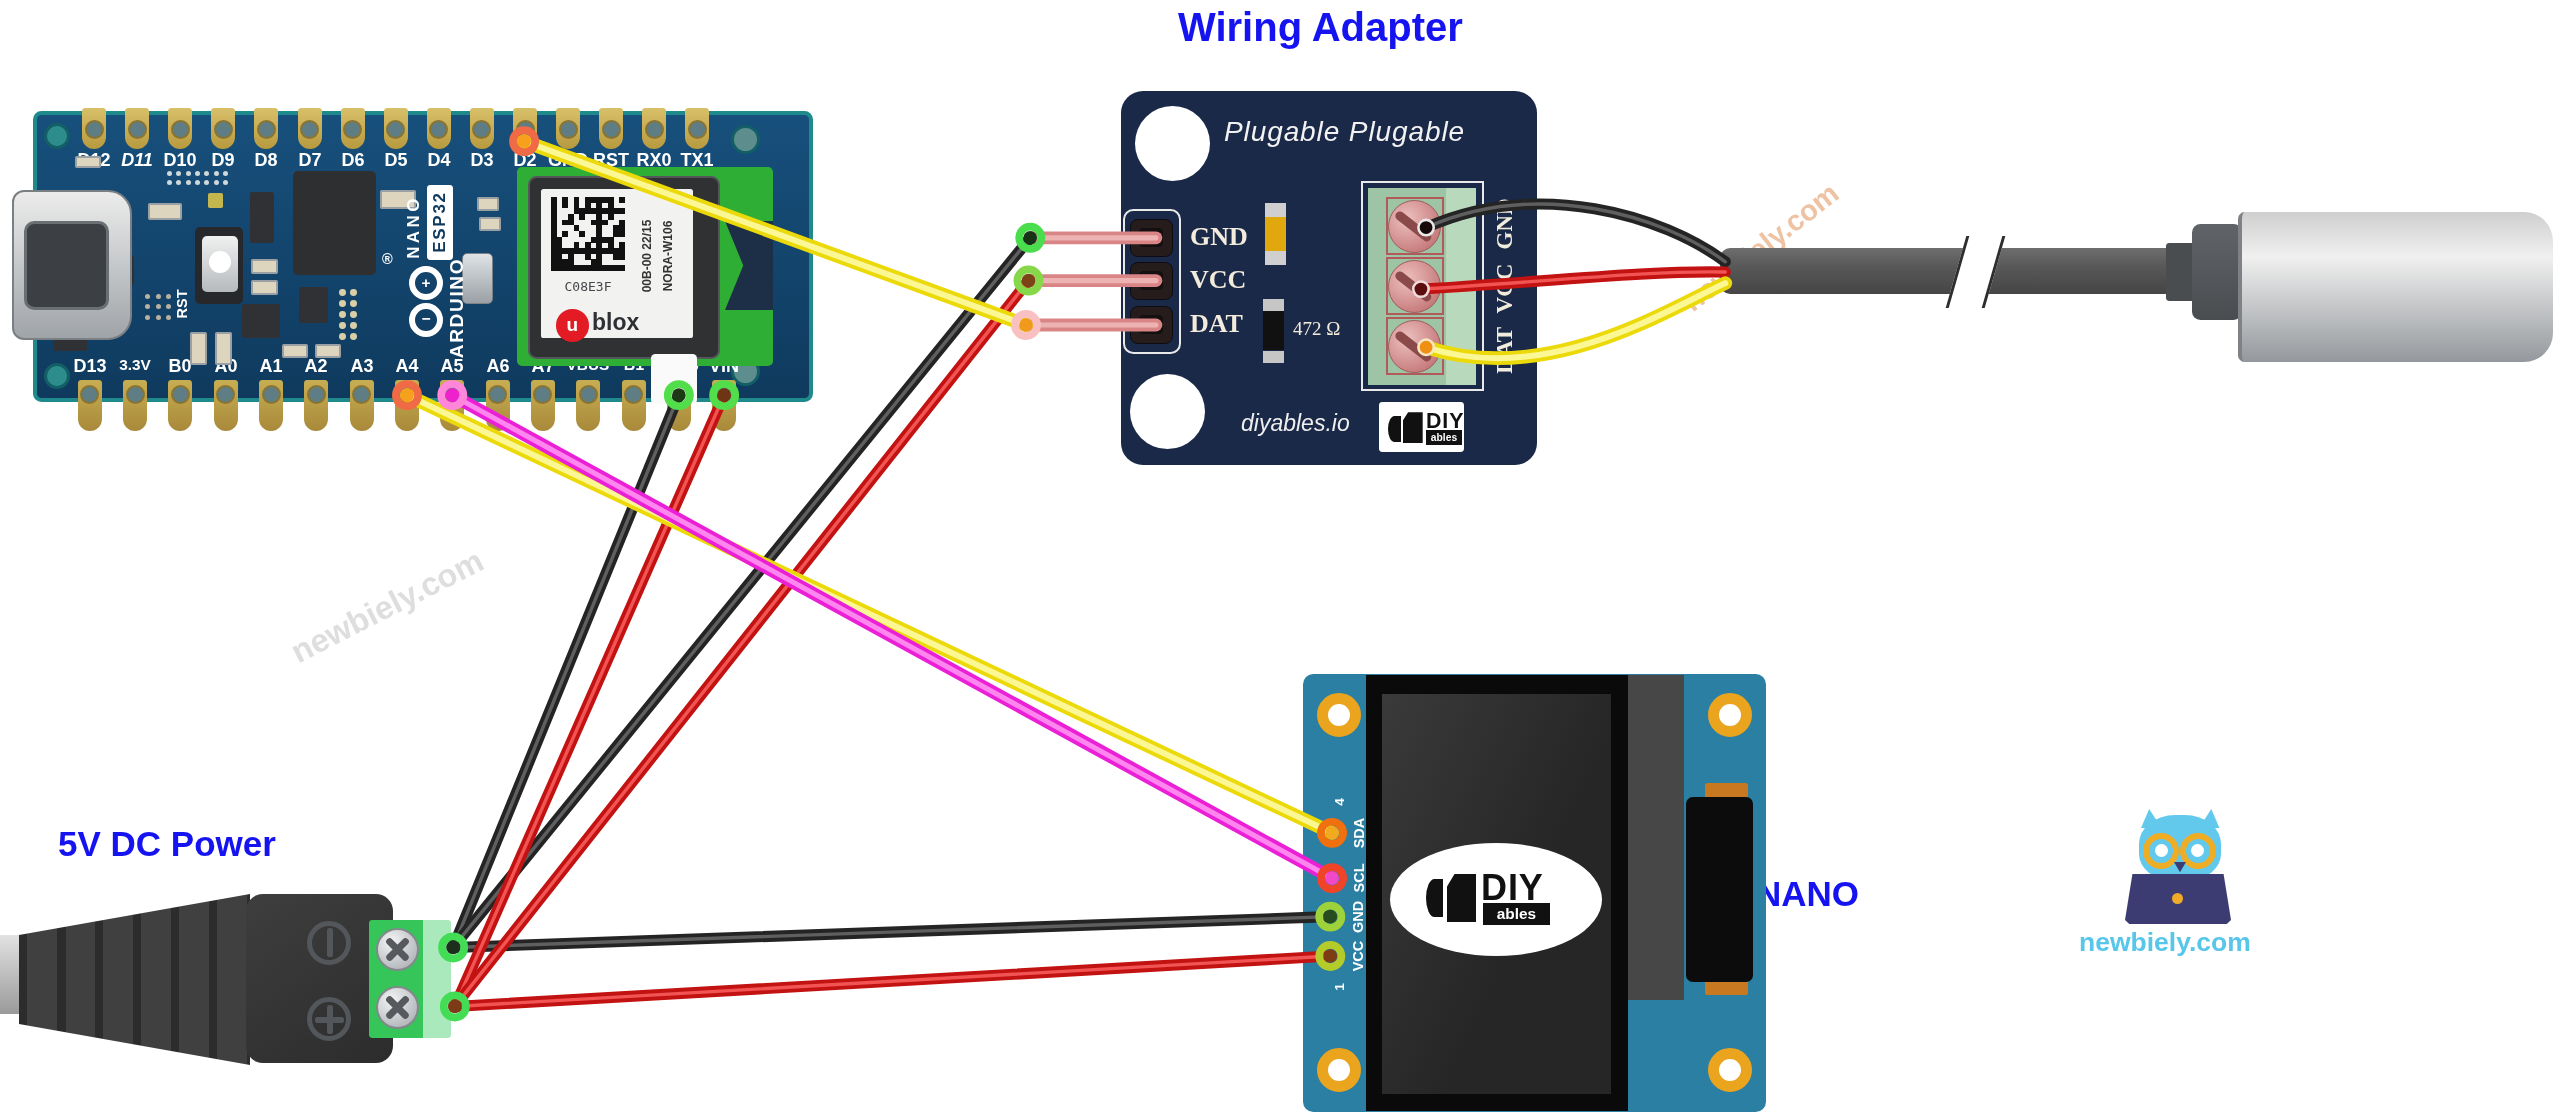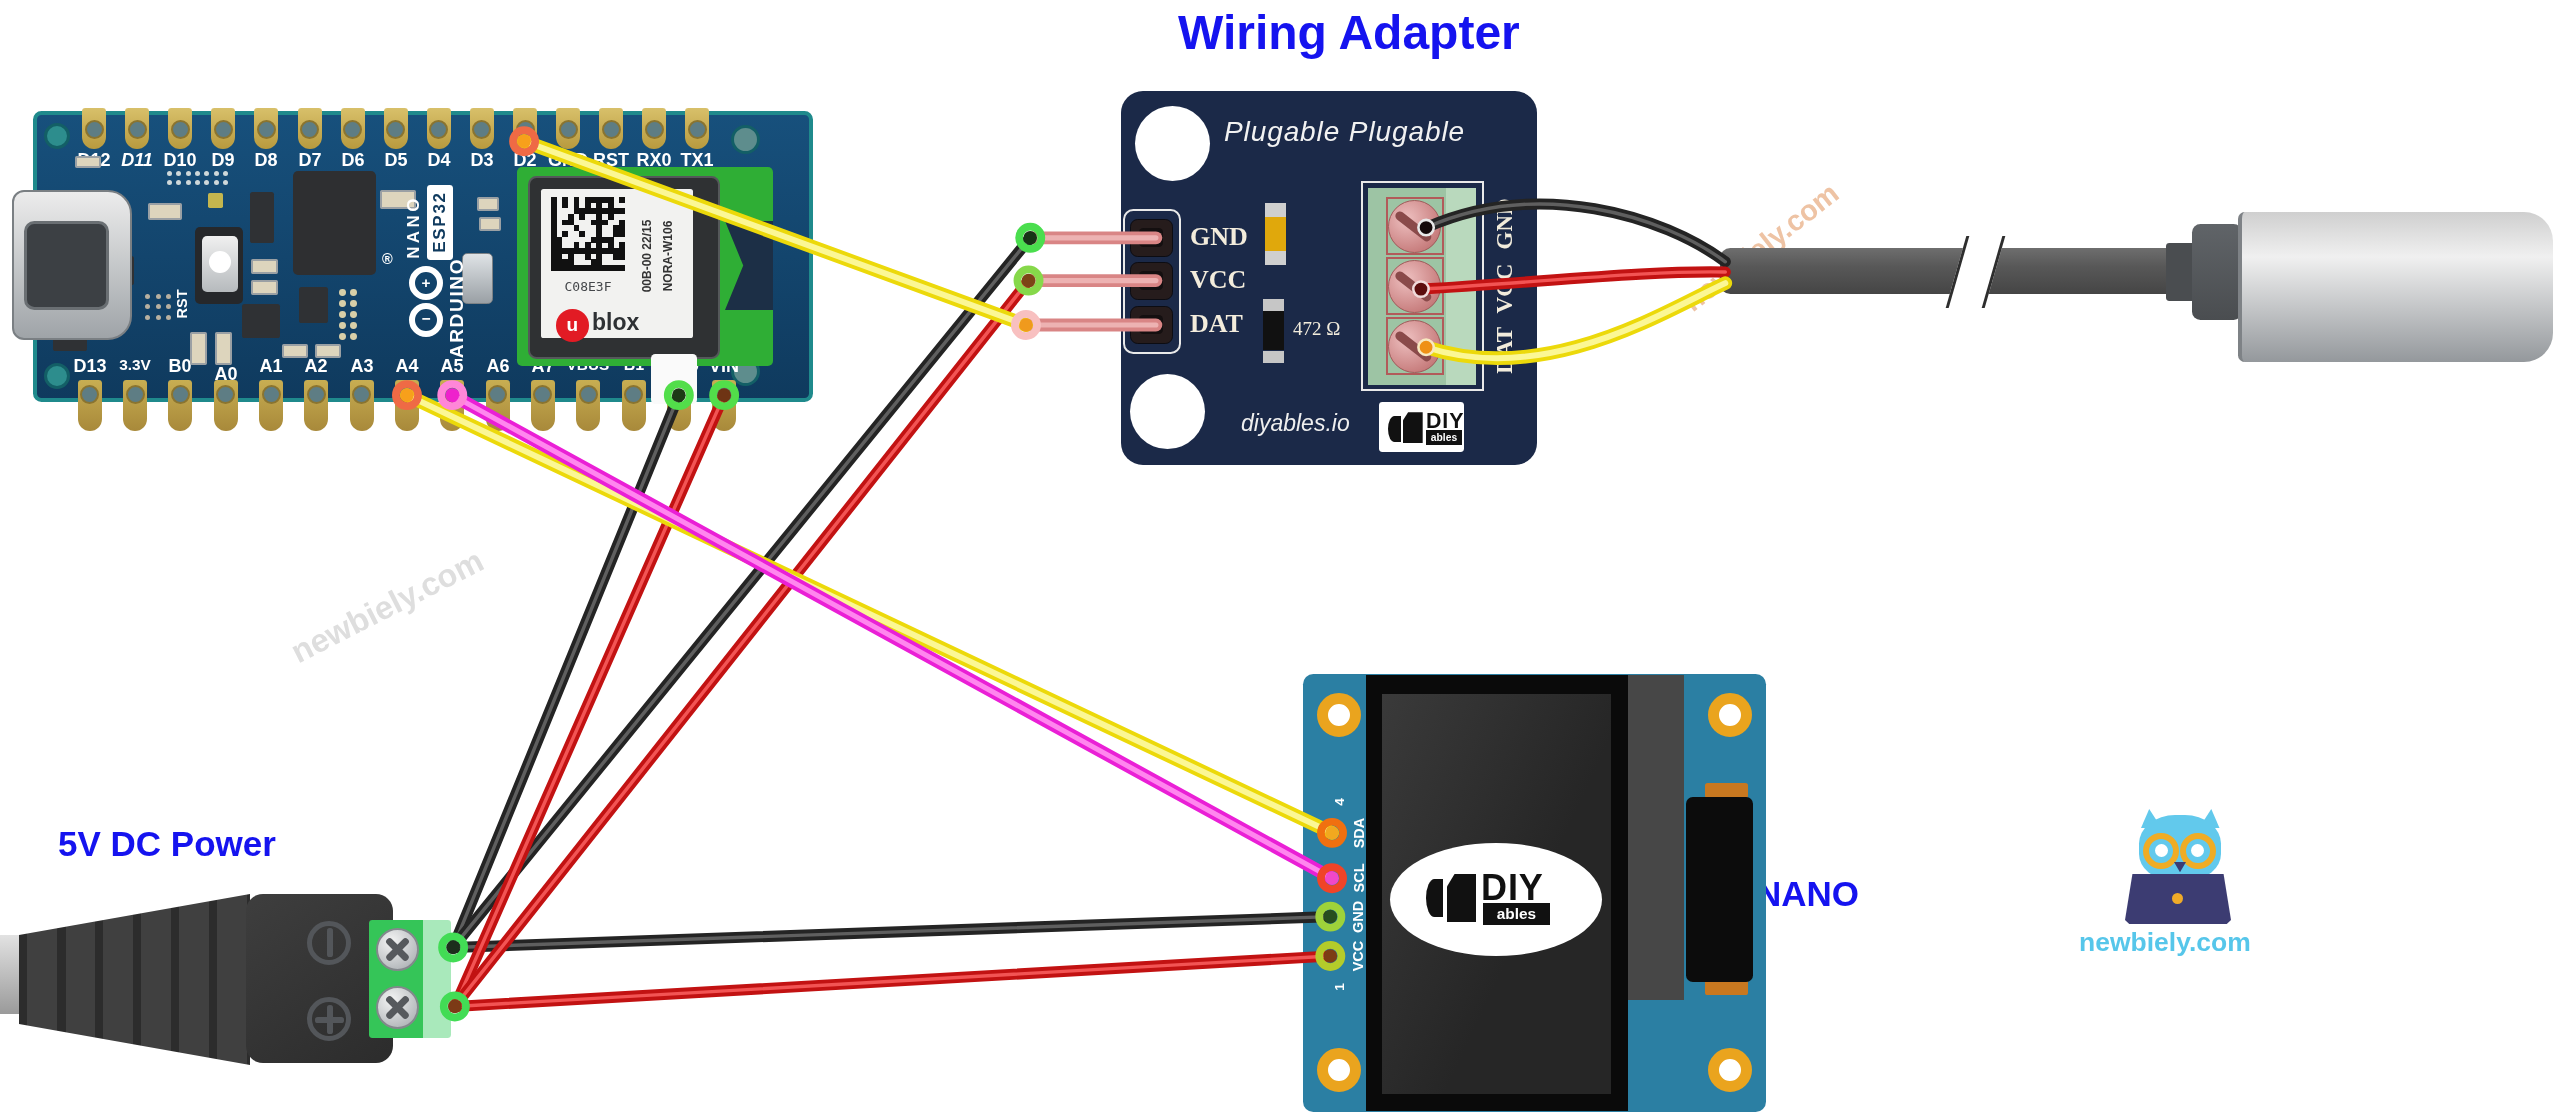--- a/index.html
+++ b/index.html
@@ -57,21 +57,21 @@
   .under{z-index:0;} .mid{z-index:1;} .brk{z-index:2;}
 </style>
 </head>
 <body>
 
 <div class="stage">
 
   <div class="wm under" style="left:282px;top:588px;font-size:32.5px;color:#dedede;transform:rotate(-27deg);">newbiely.com</div>
   <div class="wm under" style="left:1667px;top:231px;font-size:29px;color:#eec3a4;transform:rotate(-38deg);">newbiely.com</div>
 
-  <div class="title" style="left:1178px;top:5.1px;font-size:48px;">Wiring Adapter</div>
+  <div class="title" style="left:1178px;top:5.1px;font-size:40px;">Wiring Adapter</div>
   <div class="title" style="left:58px;top:824px;font-size:35px;">5V DC Power</div>
   <div class="title" style="left:1756px;top:874px;font-size:35px;">NANO</div>
 
   <div>
     <div class="ard-board mid"></div>
 
     <div class="abs mid" style="left:44px;top:123px;width:26px;height:26px;border-radius:50%;background:#2d8d8d;border:3.4px solid #135f66;box-sizing:border-box;"></div>
     <div class="abs mid" style="left:44px;top:363px;width:26px;height:26px;border-radius:50%;background:#2d8d8d;border:3.4px solid #135f66;box-sizing:border-box;"></div>
     <div class="abs mid" style="left:731px;top:125px;width:29px;height:29px;border-radius:50%;background:#5e8d8d;border:3.4px solid #135f66;box-sizing:border-box;"></div>
     <div class="abs mid" style="left:731px;top:357px;width:29px;height:29px;border-radius:50%;background:#5e8d8d;border:3.4px solid #135f66;box-sizing:border-box;"></div>
@@ -126,21 +126,21 @@
     <div id="ard-pins-bottom">
         <div class="pin-label mid" style="left: 66px; top: 356px; font-size: 18px;">D13</div>
         <div class="pin-tab-bot mid" style="left: 78px; top: 380px;"></div>
         <div class="pin-hole mid" style="left: 80px; top: 385px; width: 19px; height: 19px;"></div>
         <div class="pin-label mid" style="left: 111px; top: 356px; font-size: 15.4px;">3.3V</div>
         <div class="pin-tab-bot mid" style="left: 123px; top: 380px;"></div>
         <div class="pin-hole mid" style="left: 126px; top: 385px; width: 19px; height: 19px;"></div>
         <div class="pin-label mid" style="left: 156px; top: 356px; font-size: 18px;">B0</div>
         <div class="pin-tab-bot mid" style="left: 168px; top: 380px;"></div>
         <div class="pin-hole mid" style="left: 171px; top: 385px; width: 19px; height: 19px;"></div>
-        <div class="pin-label mid" style="left: 202px; top: 356px; font-size: 18px; margin-top: 8px;">A0</div>
+        <div class="pin-label mid" style="left: 202px; top: 356px; font-size: 18px;">A0</div>
         <div class="pin-tab-bot mid" style="left: 214px; top: 380px;"></div>
         <div class="pin-hole mid" style="left: 216px; top: 385px; width: 19px; height: 19px;"></div>
         <div class="pin-label mid" style="left: 247px; top: 356px; font-size: 18px;">A1</div>
         <div class="pin-tab-bot mid" style="left: 259px; top: 380px;"></div>
         <div class="pin-hole mid" style="left: 262px; top: 385px; width: 19px; height: 19px;"></div>
         <div class="pin-label mid" style="left: 292px; top: 356px; font-size: 18px;">A2</div>
         <div class="pin-tab-bot mid" style="left: 304px; top: 380px;"></div>
         <div class="pin-hole mid" style="left: 307px; top: 385px; width: 19px; height: 19px;"></div>
         <div class="pin-label mid" style="left: 338px; top: 356px; font-size: 18px;">A3</div>
         <div class="pin-tab-bot mid" style="left: 350px; top: 380px;"></div>

